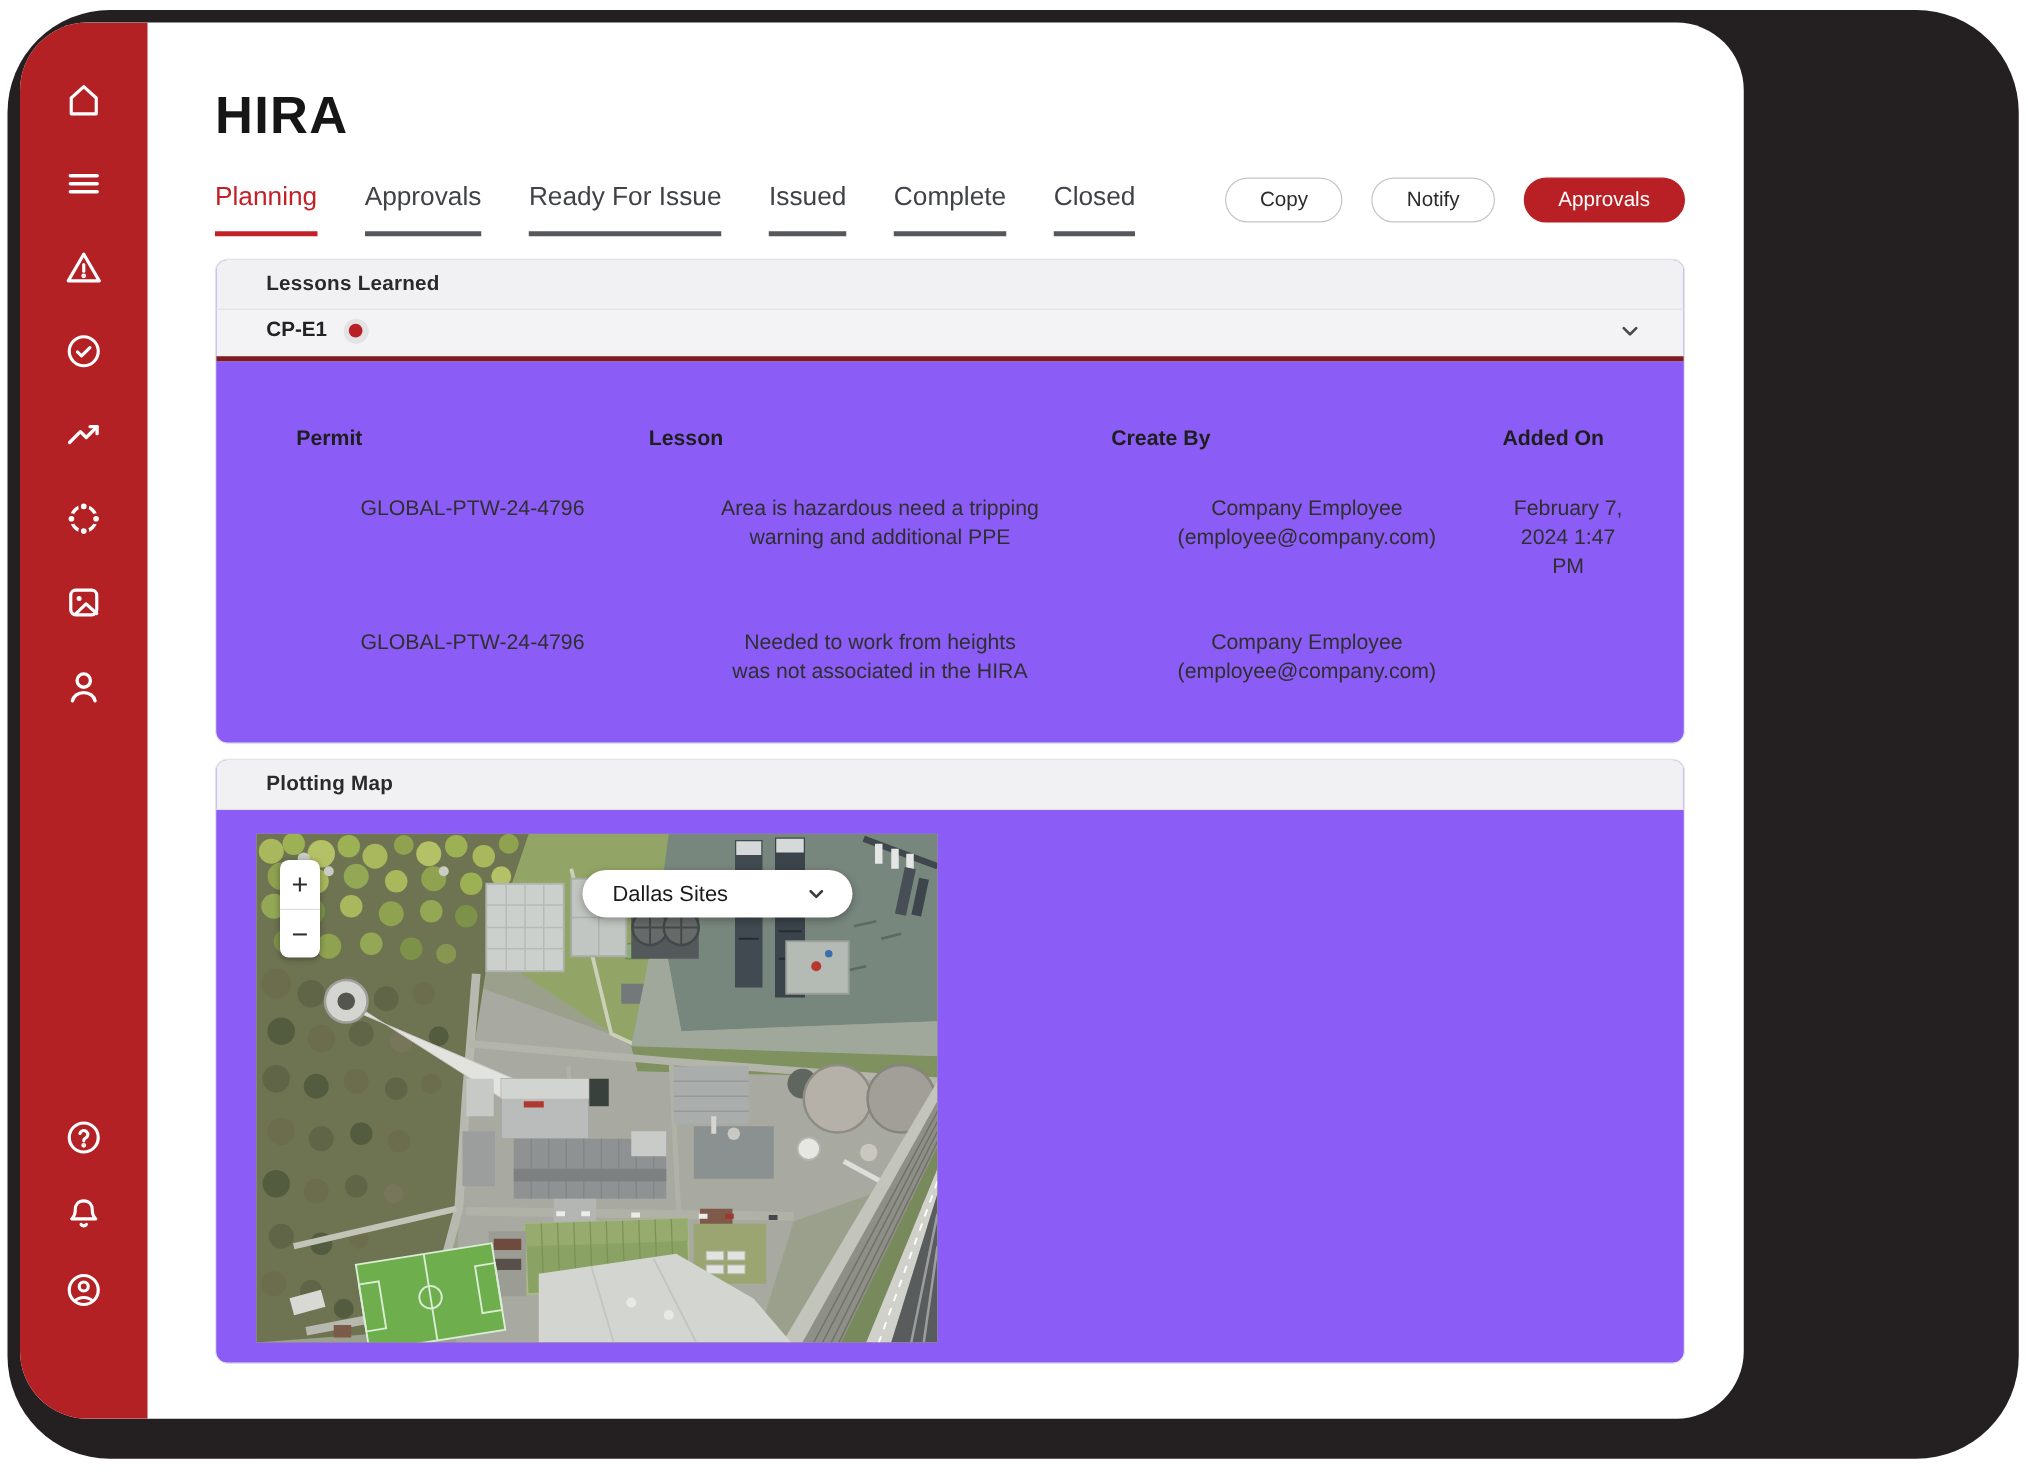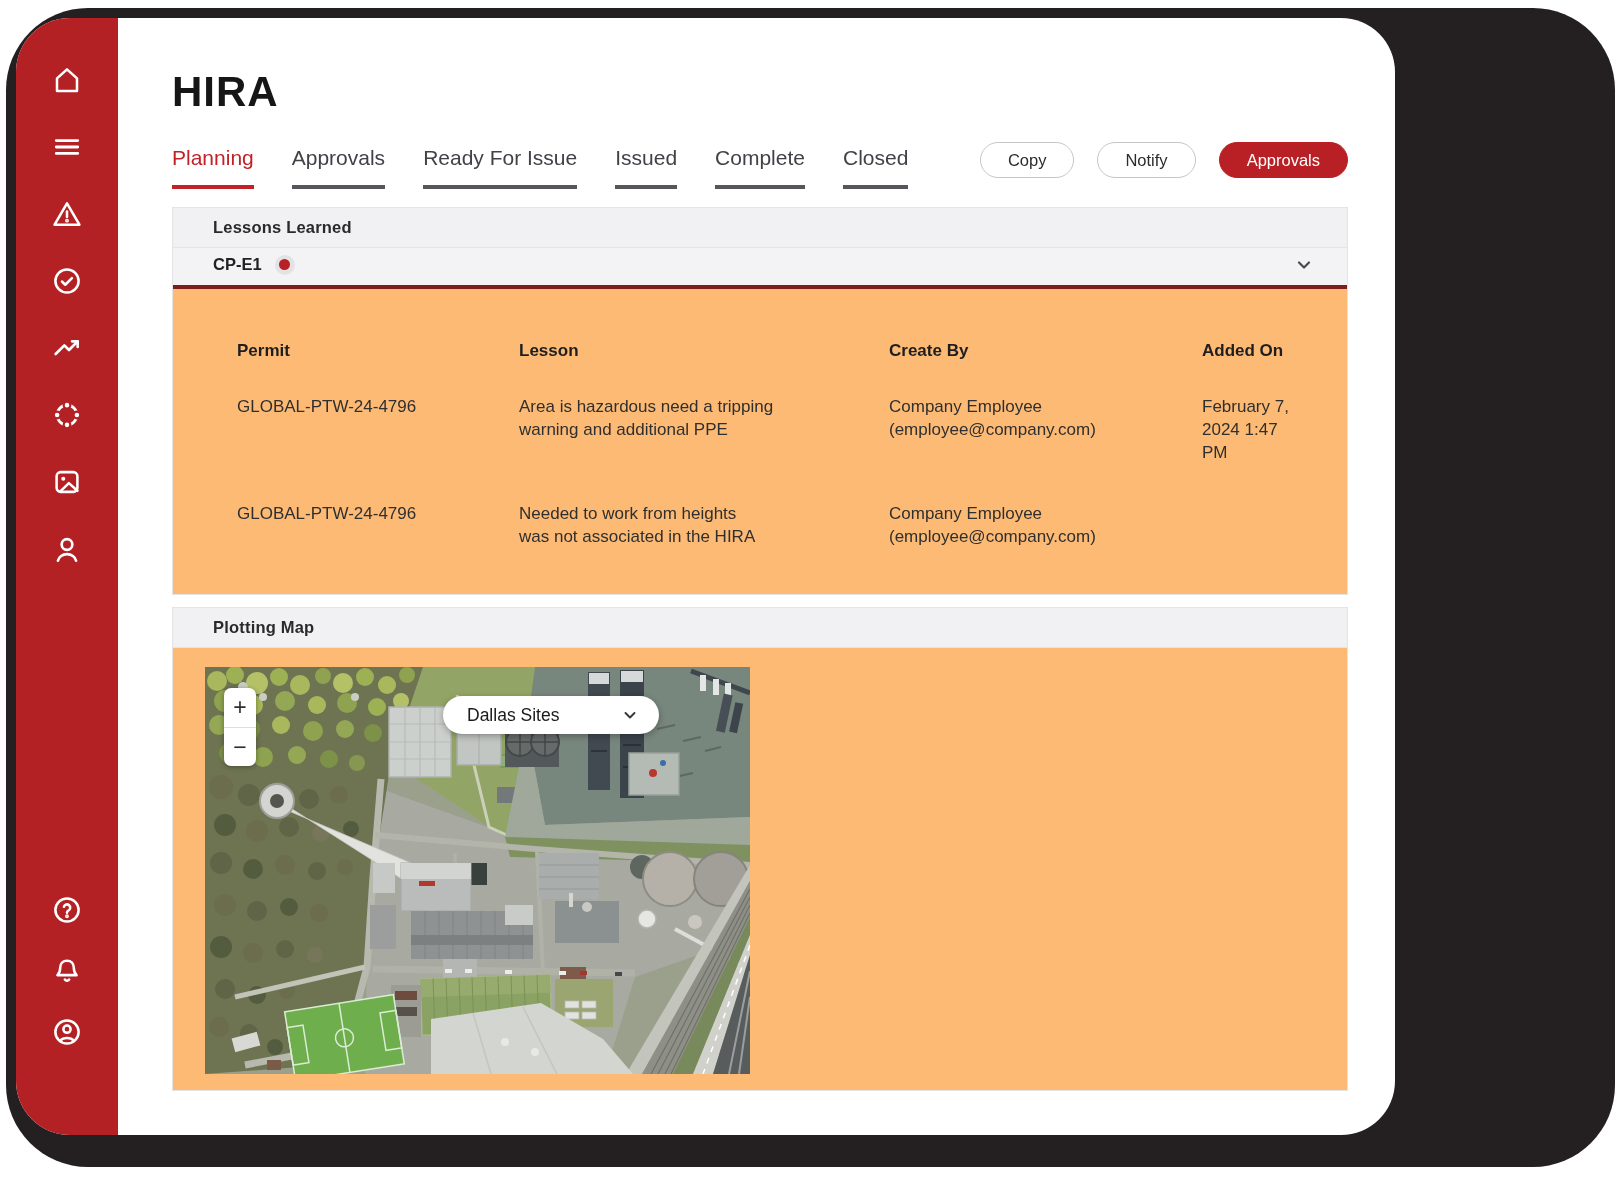--- a/index.html
+++ b/index.html
@@ -20,42 +20,42 @@
 
   .tab-row { display:flex; margin-top:30px; align-items:flex-start; }
   .tabs { display:flex; gap:38px;align-items:center; }
   .tab { font-size:21px; font-weight:500; color:#404247; padding-bottom:15px; border-bottom:4.5px solid #56575B; cursor:pointer; white-space:nowrap; }
   .tab.active { color:#C12127; border-bottom-color:#C12127; }
   .actions { margin-left:auto; display:flex; gap:23px; margin-top:-4px; }
   .btn { height:36px; padding:0 27px; border-radius:18px; border:1.5px solid #C6C6C8; background:#fff; font-size:16.5px; color:#2B2B2B; font-family:inherit; cursor:pointer; }
   .btn.primary { background:#B92025; border-color:#B92025; color:#fff; }
 
   
-  .card { border:1.5px solid #E4E4E6; border-radius:0; background:#fdba74; overflow:hidden; }
+  .card { border:1.5px solid #E4E4E6; border-radius:10px; background:#8b5cf6; overflow:hidden; }
   .card.lessons { margin-top:18px; }
   .card.map { margin-top:12px; }
   .card-head { background:#F1F1F3; border-bottom:1px solid #E4E4E6; height:40px; display:flex; align-items:center; padding:0 40px; font-size:16.5px; font-weight:bold; color:#2A2A2C; letter-spacing:.2px; }
   .group-row { background:#F3F3F5; border-bottom:4px solid #7f1d1d; height:41px; display:flex; align-items:center; padding:0 34px 4px 40px; font-size:16.5px; font-weight:bold; color:#222; cursor:pointer; }
   .dot-chip { width:20px; height:20px; border-radius:50%; background:#E3E3E6; margin-left:13px; display:flex; align-items:center; justify-content:center; }
   .dot { width:11px; height:11px; border-radius:50%; background:#B82025; }
   .group-chevron { margin-left:auto; display:flex; }
 
   .table { padding:52px 40px 46px 64px; display:grid; grid-template-columns:282px 370px 313px 1fr; }
   .th { font-size:17px; font-weight:bold; color:#1E1E1E; margin-bottom:34px; }
-  .td { font-size:17px; color:#2F2F2F; line-height:23px; white-space:pre-line; margin-bottom:38px; }
+  .td { font-size:17px; color:#2F2F2F; line-height:23px; white-space:pre-line; margin-bottom:38px;text-align:center; }
   .td.last-row { margin-bottom:0; }
 
   
   .map-body { padding:19px 0 16px 32px; }
   .map-box { position:relative; width:545px; height:407px; background:#99a089; overflow:hidden; cursor:grab; }
   .map-box > svg.aerial { position:absolute; left:0; top:0; width:545px; height:407px; display:block; }
   .zoom-ctl { position:absolute; left:19px; top:21px; width:32px; background:#fff; border-radius:7px; box-shadow:0 1px 5px rgba(0,0,0,.35); overflow:hidden; }
   .zoom-btn { height:39px; display:flex; align-items:center; justify-content:center; font-size:23px; color:#2E2E2E; cursor:pointer; }
   .zoom-btn + .zoom-btn { border-top:1px solid #DEDEDE; }
-  .site-select { position:absolute; left:238px; top:29px; width:216px; height:38px; background:#fff; border-radius:19px; box-shadow:0 2px 7px rgba(0,0,0,.3); display:flex; align-items:center; padding:0 20px 0 24px; font-size:17.5px; color:#1A1A1C; cursor:pointer; }
+  .site-select { position:absolute; left:261px; top:29px; width:216px; height:38px; background:#fff; border-radius:19px; box-shadow:0 2px 7px rgba(0,0,0,.3); display:flex; align-items:center; padding:0 20px 0 24px; font-size:17.5px; color:#1A1A1C; cursor:pointer; }
   .site-select .sel-chevron { margin-left:auto; display:flex; }
 </style>
 </head>
 <body>
 
 <div class="frame"></div>
 <div class="window">
 
   <aside class="sidebar">
     <div class="nav-top">

